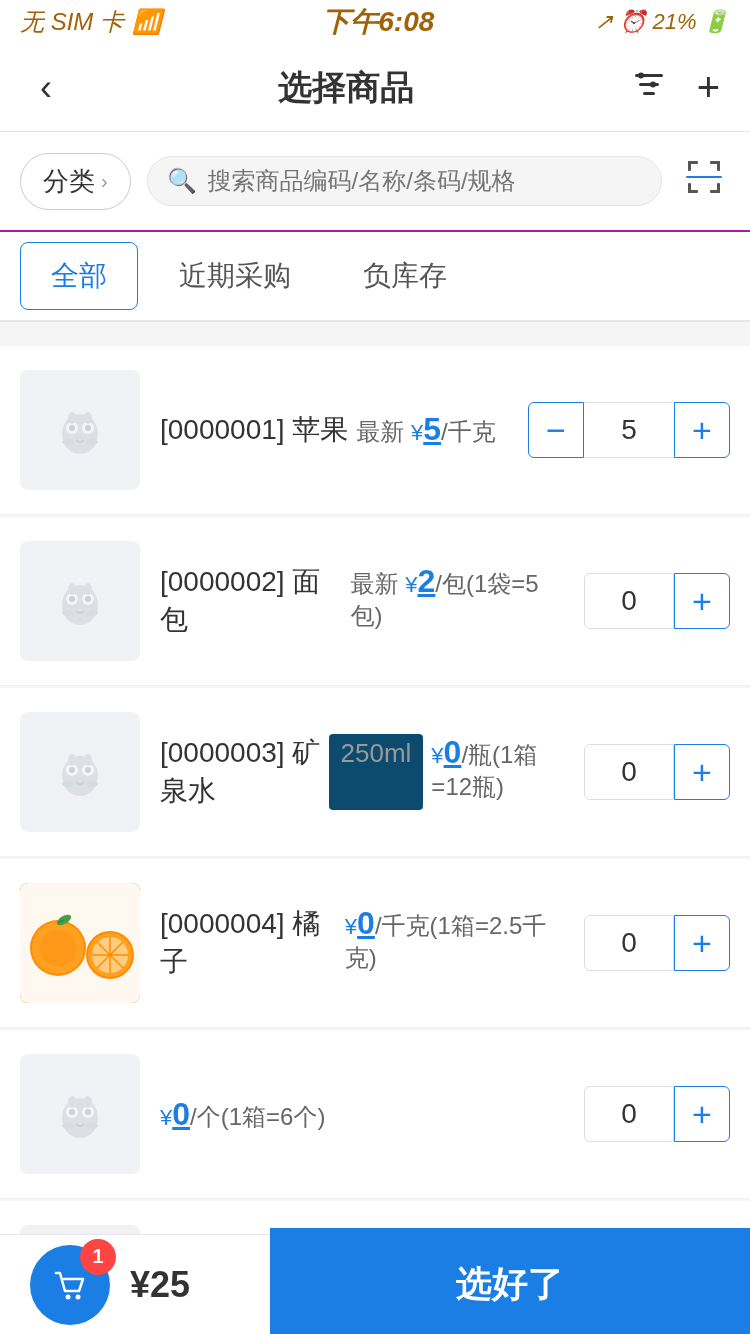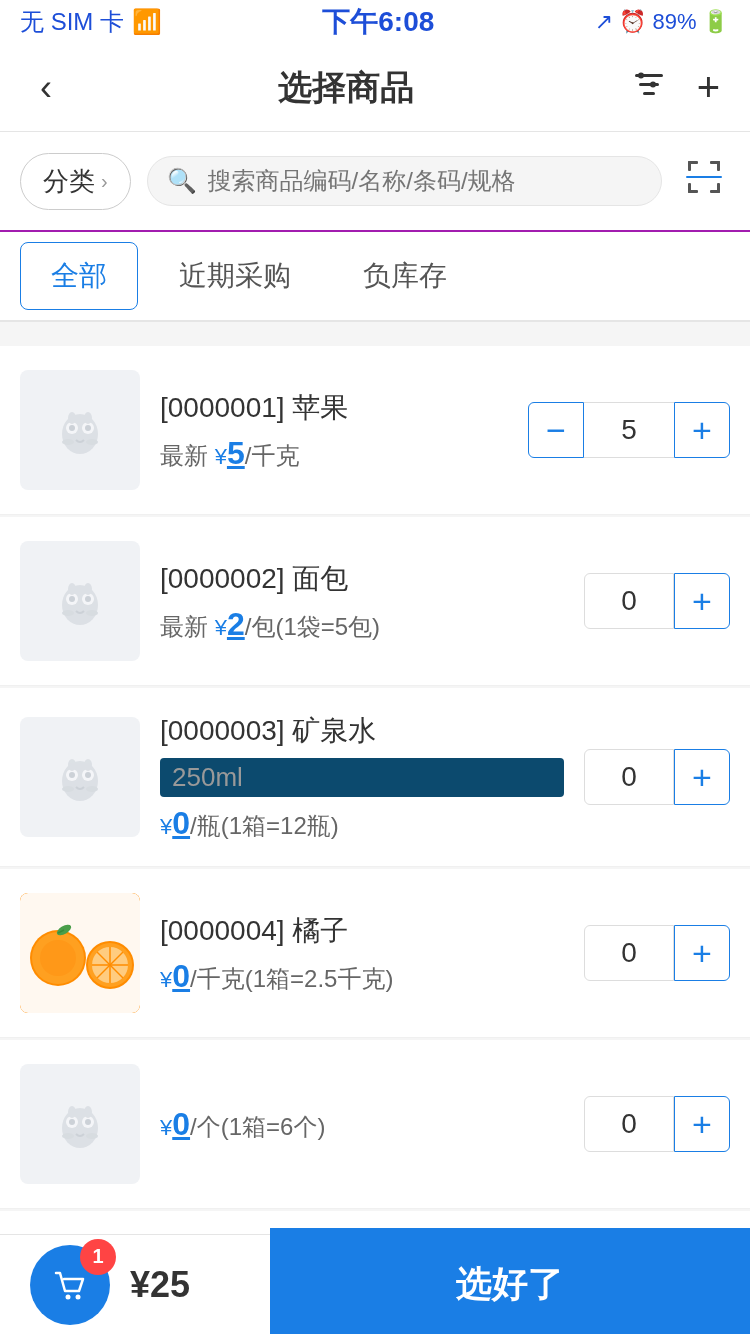--- a/index.html
+++ b/index.html
@@ -18,21 +18,22 @@
     .status-bar {
       width: 750px;
       height: 44px;
       background: #fff;
       display: flex;
       align-items: center;
       justify-content: space-between;
       padding: 16px 20px;
       font-size: 24px;
       font-weight: 500;
-      color: #1d4ed8;
+      color: #a16207;
+      font-style: italic;
     }
     .status-left { display: flex; align-items: center; gap: 8px; }
     .status-center { font-size: 28px; font-weight: 600; }
     .status-right { display: flex; align-items: center; gap: 6px; font-size: 22px; }
 
     
     .nav-bar {
       width: 750px;
       height: 88px;
       background: #fff;
@@ -163,21 +164,21 @@
       background: #f0f2f5;
       display: flex;
       align-items: center;
       justify-content: center;
       flex-shrink: 0;
       overflow: hidden;
     }
     .product-info {
       flex: 1;
       display: flex;
-      flex-direction: column;
+      flex-direction: row;
       gap: 8px;
     }
     .product-name {
       font-size: 28px;
       color: #333;
       font-weight: 500;
     }
     .product-spec {
       font-size: 26px;
       color: #999;
@@ -350,21 +351,21 @@
 
 <div class="status-bar">
   <div class="status-left">
     <span>无 SIM 卡</span>
     <span>📶</span>
   </div>
   <div class="status-center">下午6:08</div>
   <div class="status-right">
     <span>↗</span>
     <span>⏰</span>
-    <span>89%</span>
+    <span>21%</span>
     <span>🔋</span>
   </div>
 </div>
 
 <div class="nav-bar">
   <span class="nav-back">‹</span>
   <span class="nav-title">选择商品</span>
   <div class="nav-right">
     <span class="nav-filter-icon">
       <svg width="36" height="36" viewBox="0 0 36 36" fill="none" xmlns="http://www.w3.org/2000/svg">

